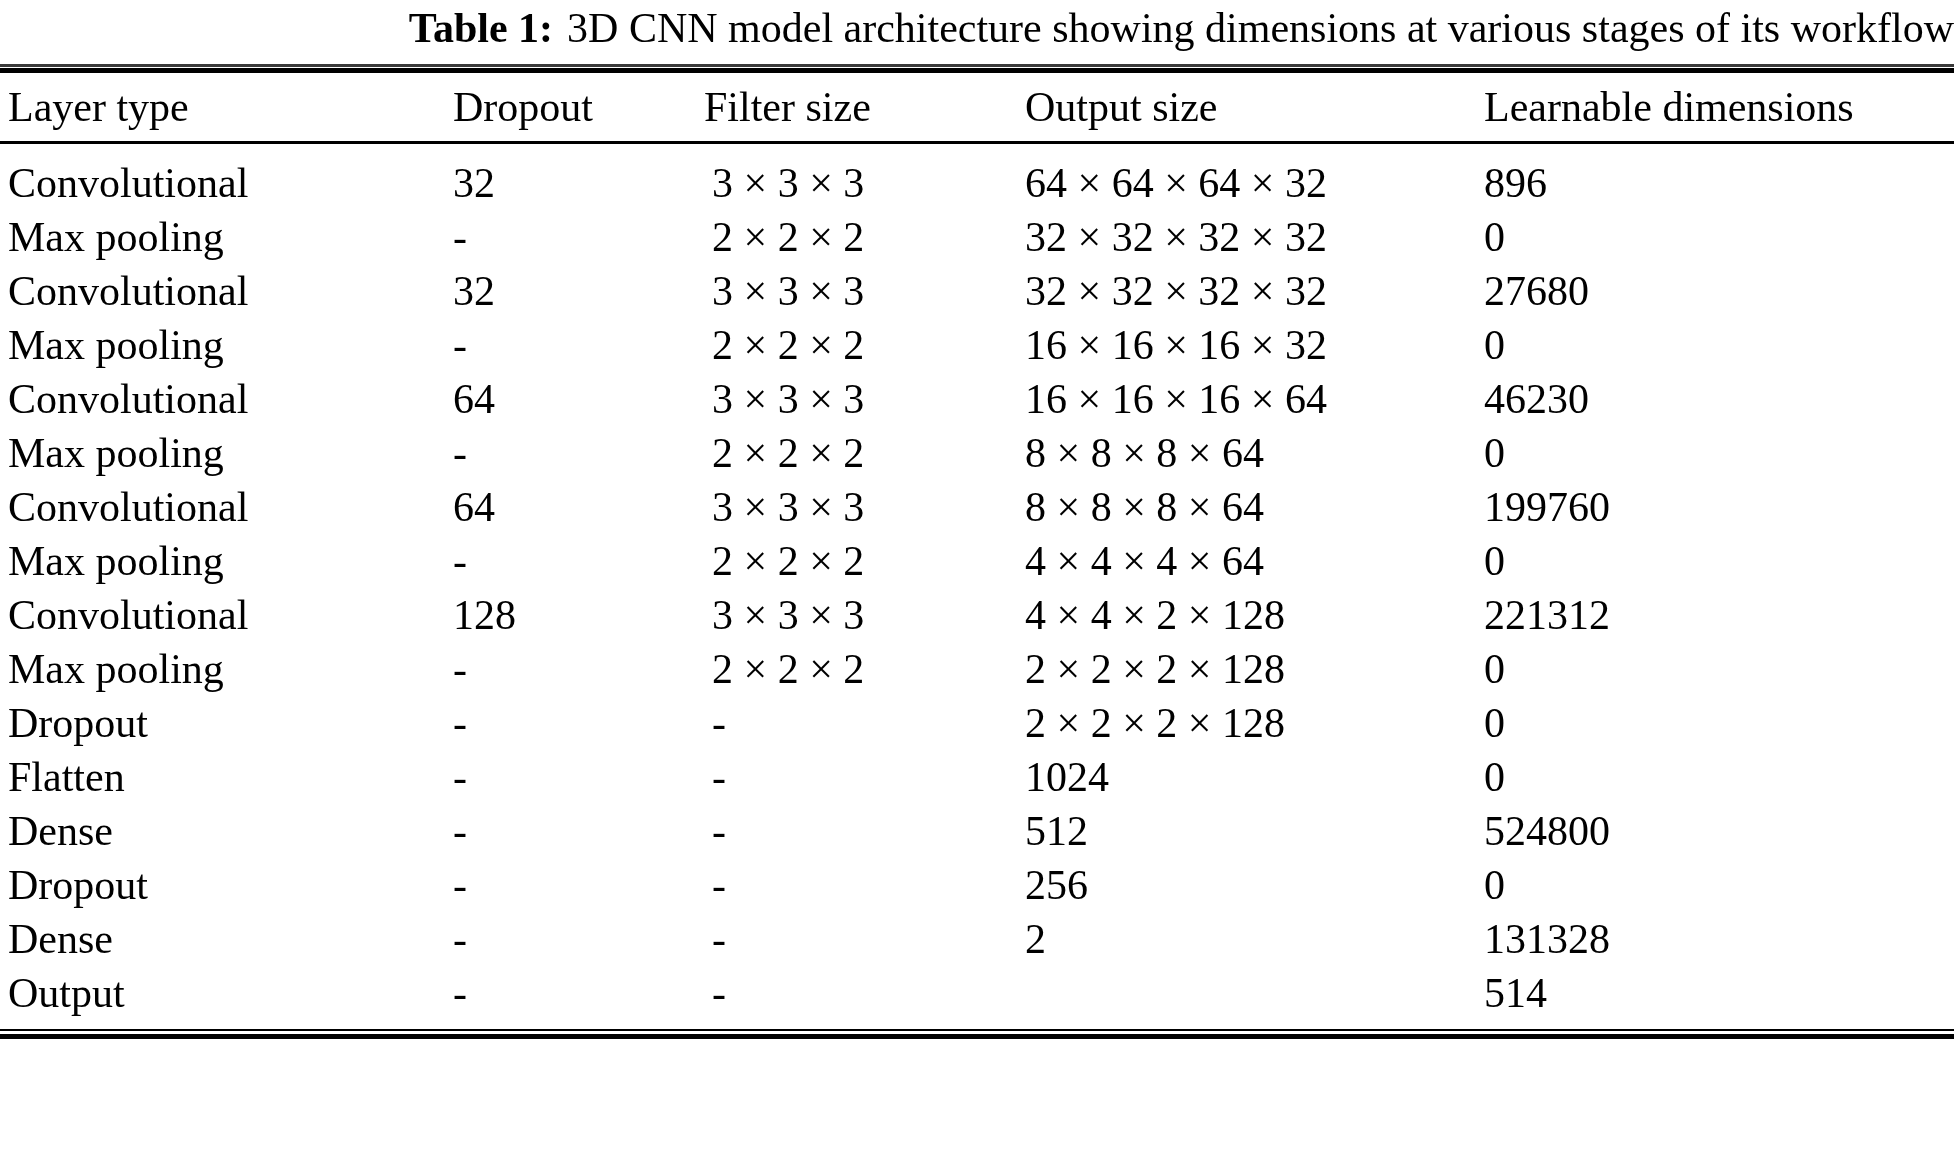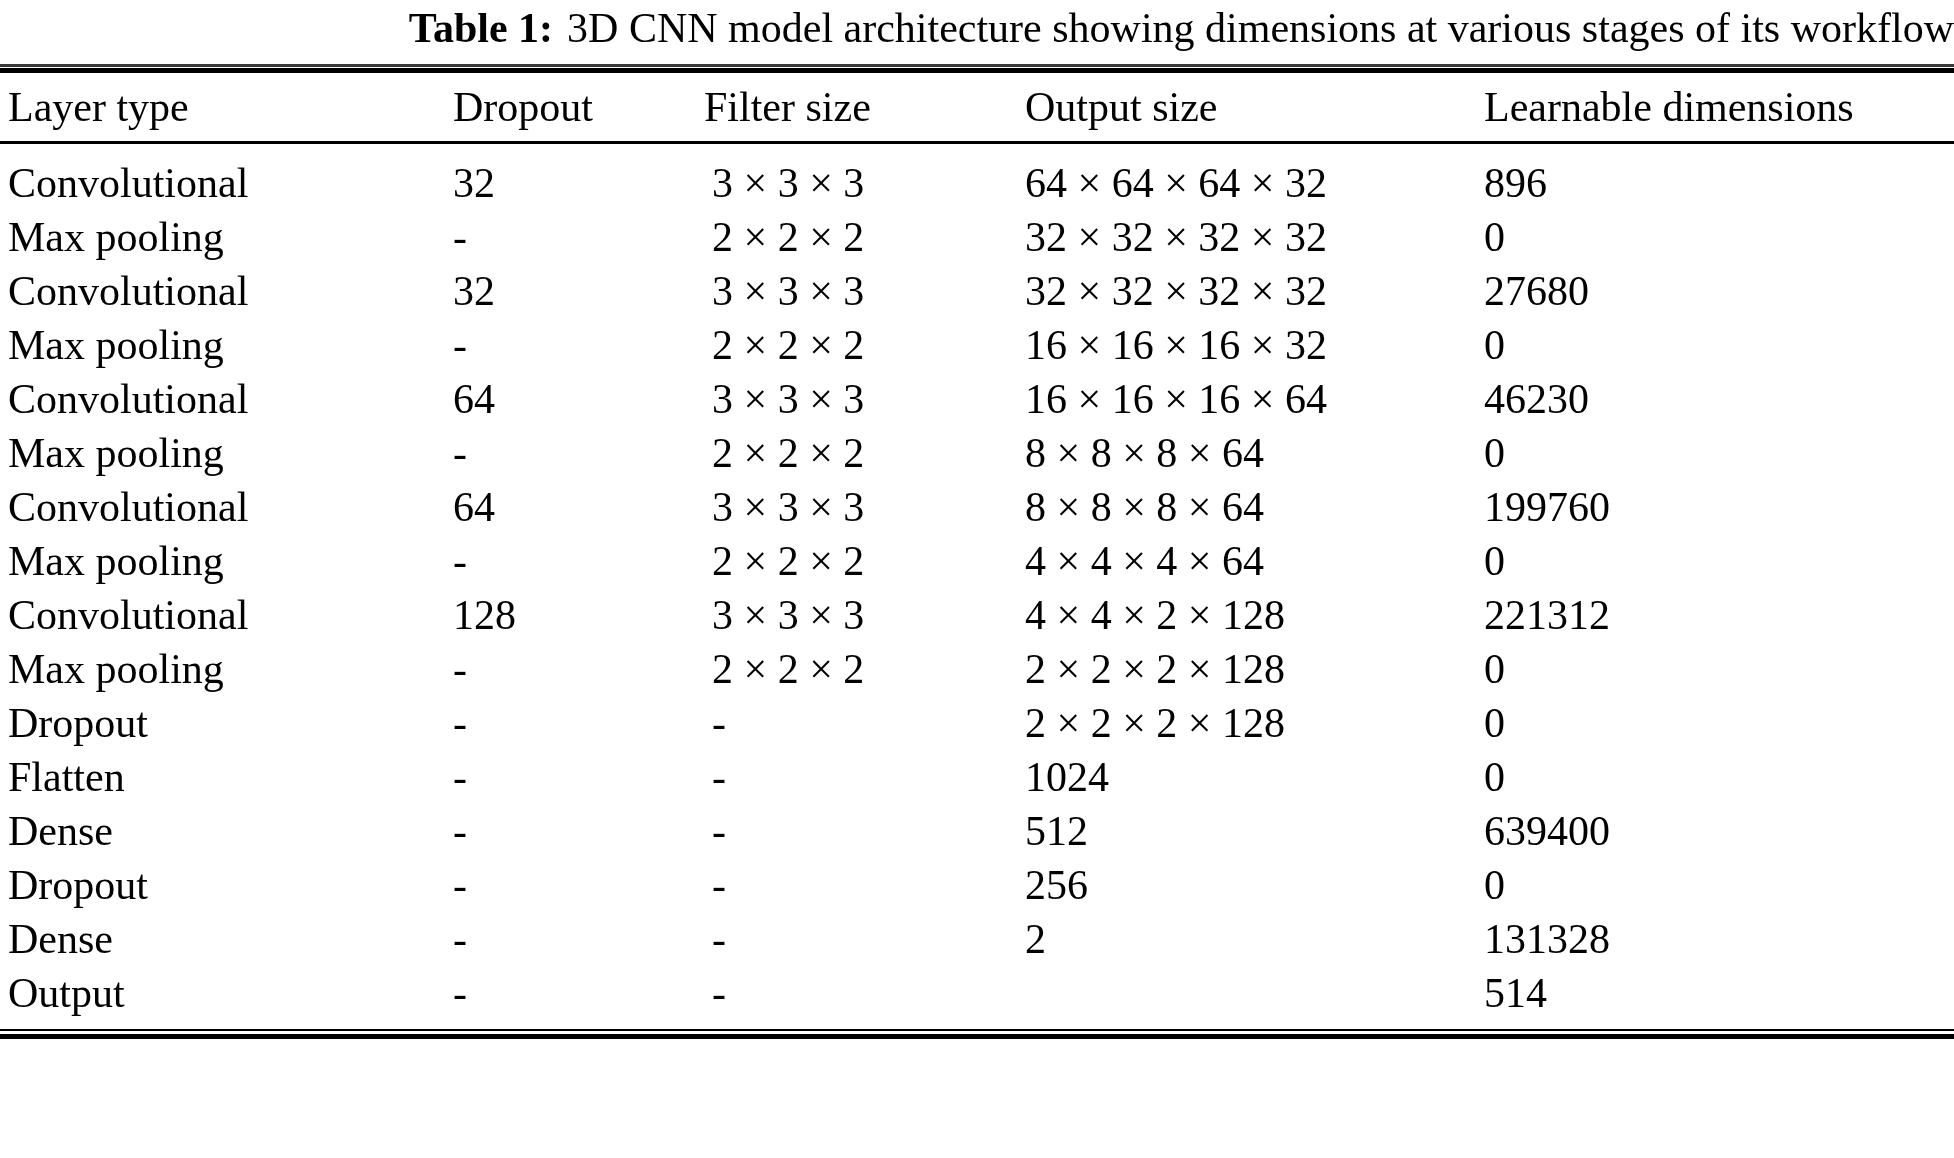--- a/index.html
+++ b/index.html
@@ -193,21 +193,21 @@
           <td>-</td>
           <td>-</td>
           <td>1024</td>
           <td>0</td>
         </tr>
         <tr>
           <td>Dense</td>
           <td>-</td>
           <td>-</td>
           <td>512</td>
-          <td>639400</td>
+          <td>524800</td>
         </tr>
         <tr>
           <td>Dropout</td>
           <td>-</td>
           <td>-</td>
           <td>256</td>
           <td>0</td>
         </tr>
         <tr>
           <td>Dense</td>

